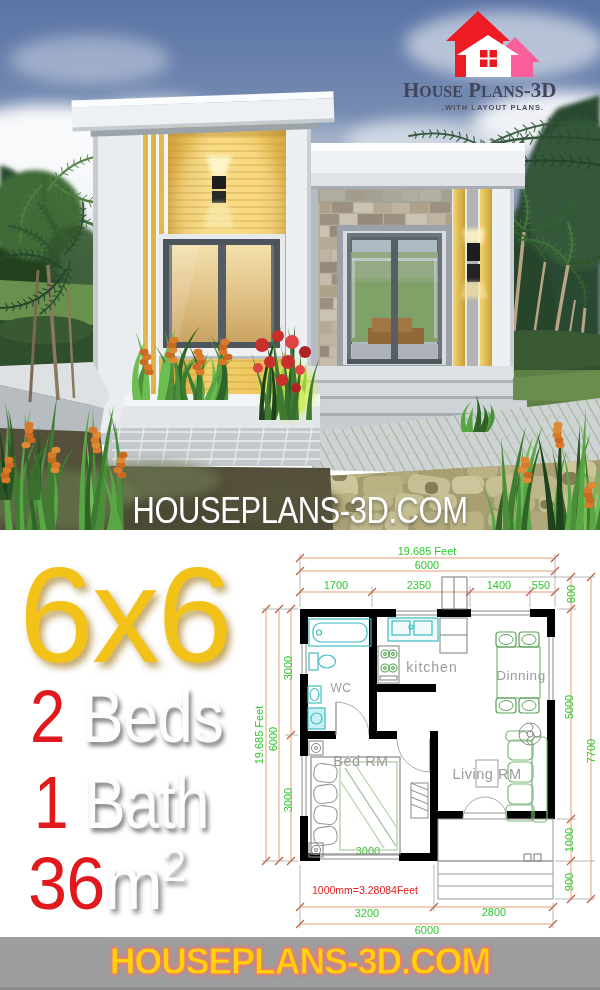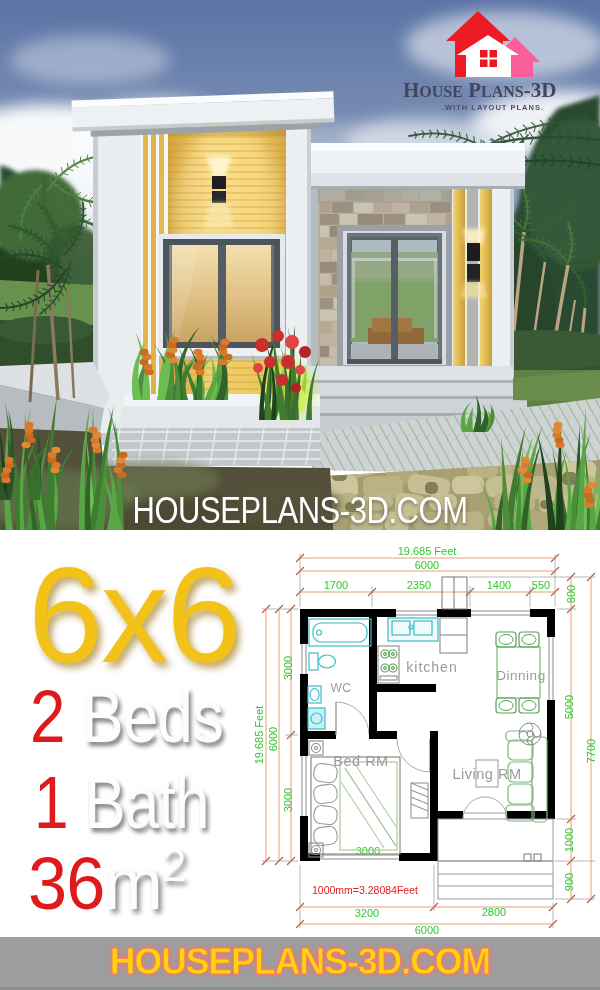--- a/index.html
+++ b/index.html
@@ -1,18 +1,18 @@
 <!DOCTYPE html>
 <html><head>
 <meta charset="utf-8">
 <style>
 html,body{margin:0;padding:0}
 #page{position:relative;width:600px;height:990px;background:#ffffff;overflow:hidden;font-family:"Liberation Sans",sans-serif}
 .abs{position:absolute}
-#title6x6{left:28px;top:548px;font-size:135px;line-height:1;color:#f2c218;letter-spacing:-2px;text-shadow:4px 5px 7px rgba(150,105,0,.6)}
+#title6x6{left:19px;top:548px;font-size:135px;line-height:1;color:#f2c218;letter-spacing:-2px;text-shadow:4px 5px 7px rgba(150,105,0,.6)}
 .row{white-space:nowrap;line-height:1}
 .red{color:#e0191c}
 .wht{color:#fdfdfd;text-shadow:3px 4px 5px rgba(105,105,105,.85)}
 #rowBeds{left:30px;top:680px;font-size:74px;letter-spacing:-1px;transform:scaleX(0.86);transform-origin:0 0}
 #rowBath{left:34px;top:766px;font-size:74px;letter-spacing:-1px;transform:scaleX(0.84);transform-origin:0 0}
 #row36{left:28px;top:842px;font-size:74px;letter-spacing:-1px;transform:scaleX(0.95);transform-origin:0 0}
 #phototitle{left:0;top:490px;width:600px;text-align:center;font-size:36px;letter-spacing:-0.5px;color:#ffffff;text-shadow:0 2px 4px rgba(70,70,70,.6);transform:scaleX(0.86)}
 #footer{left:0;top:937px;width:600px;height:53px;background:#9c9ea0;border-bottom:3px solid #8a8c8e;box-sizing:border-box}
 #footertext{left:0;top:941px;width:600px;text-align:center;font-size:37px;font-weight:bold;letter-spacing:-1px;color:#ffd508;-webkit-text-stroke:0.8px #ff7a62;text-shadow:0 0 6px rgba(255,110,100,.85),0 0 2px rgba(255,120,110,.9);transform:scaleX(0.96)}
 </style>

